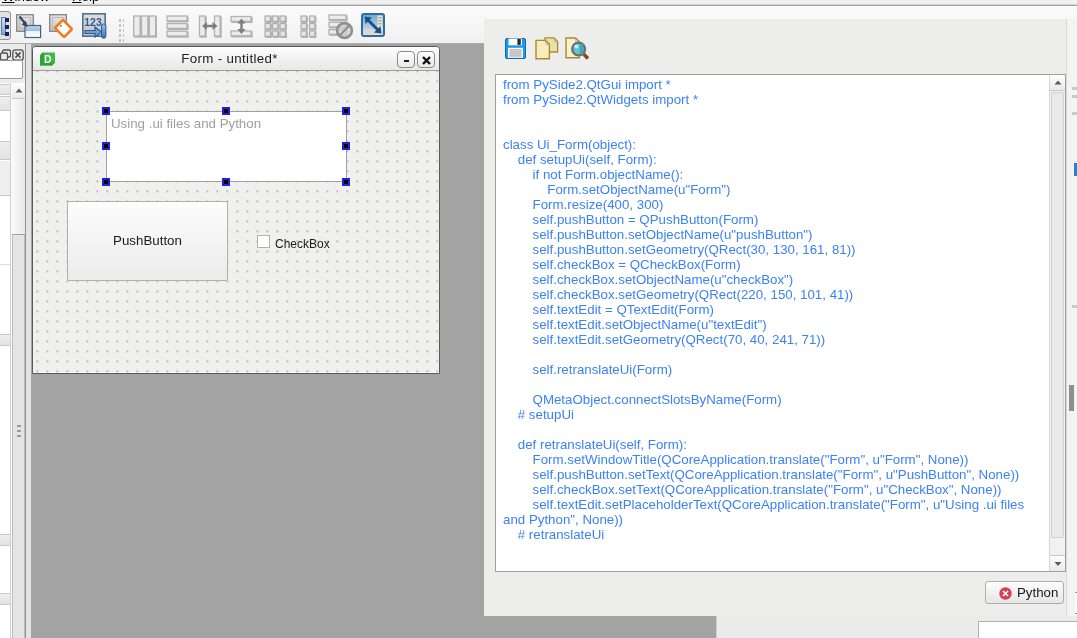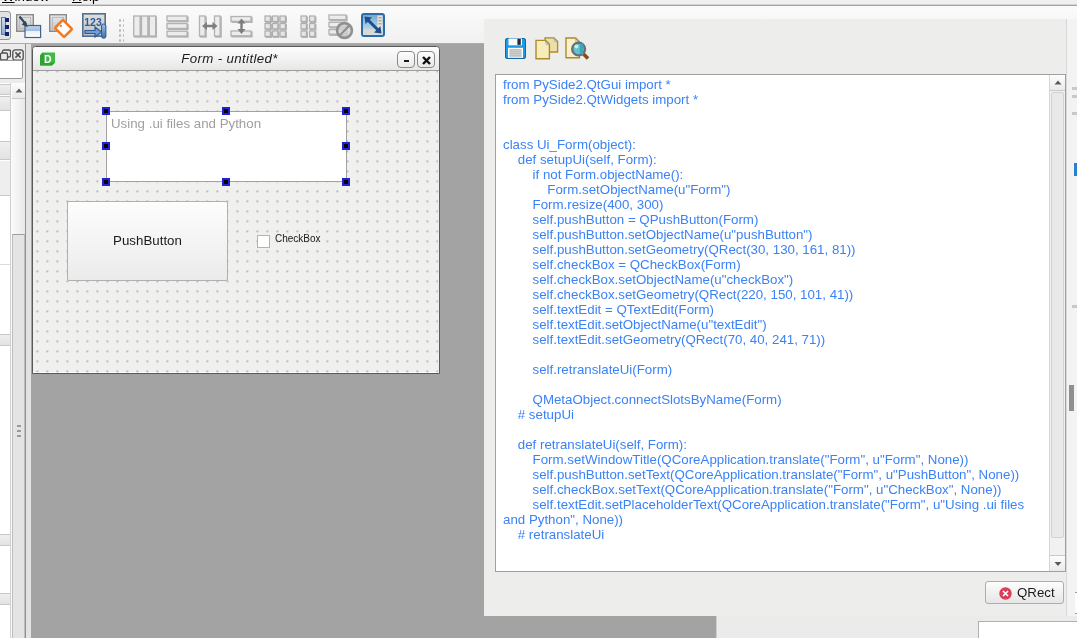--- a/index.html
+++ b/index.html
@@ -202,21 +202,21 @@
 <div class="abs" style="left:32px;top:46px;width:408px;height:328px;border:1px solid #585858;border-radius:4px 4px 0 0;background:#f0f0ef;box-shadow:inset 0 -1px 0 #fdfdfd;">
 
   <div class="abs" style="left:0;top:0;width:406px;height:24px;background:linear-gradient(#fdfdfd,#e7e7e6);border-bottom:1px solid #9c9c9c;border-radius:3px 3px 0 0;">
 
     <svg class="abs" style="left:6px;top:5px;" width="17" height="14" viewBox="0 0 17 14">
       <path d="M3.5 0.5 L16 0.5 L16 10.5 L13 13.5 L1 13.5 L1 3.5 Z" fill="#3fba46"></path>
       <path d="M1 3.5 L3.5 0.5 L6 3.5 L6 13.5 L1 13.5 Z" fill="#2ea335"></path>
       <path d="M16 10.5 L13 13.5 L6 13.5 L6 10.5 Z" fill="#2ea335"></path>
       <text x="8.7" y="11" font-size="10.5" font-weight="bold" fill="#fff" text-anchor="middle" font-family="Liberation Sans">D</text>
     </svg>
-    <div class="abs" style="left:26px;top:0;width:341px;height:24px;line-height:24px;text-align:center;font-size:13.3px;letter-spacing:0.35px;color:#1c1c1c;font-style:italic;">Form - untitled*</div>
+    <div class="abs" style="left:26px;top:0;width:341px;height:24px;line-height:24px;text-align:center;font-size:13.3px;letter-spacing:0.35px;color:#1c1c1c;">Form - untitled*</div>
 
     <div class="abs" style="left:364px;top:4px;width:18px;height:17px;border:1px solid #8a8a8a;border-radius:4px;background:linear-gradient(#fefefe,#e9e9e9);">
       <div class="abs" style="left:6px;top:8px;width:5px;height:2px;background:#1a1a1a;"></div>
     </div>
 
     <div class="abs" style="left:384px;top:4px;width:18px;height:17px;border:1px solid #8a8a8a;border-radius:4px;background:linear-gradient(#fefefe,#e9e9e9);">
       <svg class="abs" style="left:3px;top:2.5px" width="11" height="11" viewBox="0 0 11 11">
           <path d="M2 2 L9 9 M9 2 L2 9" stroke="#111" stroke-width="2.4"></path>
         </svg>
     </div>
@@ -227,21 +227,21 @@
 
   <div class="abs" style="left:73px;top:64px;width:241px;height:71px;background:#fff;border:1px solid #a2a2a2;">
     <div class="abs" style="left:4px;top:4px;font-size:13.3px;color:#9f9f9f;">Using .ui files and Python</div>
   </div>
 
   <div class="abs" style="left:34px;top:154px;width:161px;height:80px;background:linear-gradient(#fdfdfd,#ebebeb);border:1px solid #b0b0b0;border-radius:2px;">
     <div class="abs" style="left:0;top:0;width:100%;height:100%;line-height:78px;text-align:center;font-size:13.3px;color:#1a1a1a;">PushButton</div>
   </div>
 
   <div class="abs" style="left:224px;top:188px;width:13px;height:13px;background:#fff;border:1px solid #b2b2b2;"></div>
-  <div class="abs" style="left:242px;top:179px;height:25px;line-height:25px;font-size:10px;color:#1a1a1a;">CheckBox</div>
+  <div class="abs" style="left:242px;top:185px;height:25px;line-height:25px;font-size:12px;color:#1a1a1a;">CheckBox</div>
 
   <div class="abs hndl" style="left:69px;top:60px;"></div>
   <div class="abs hndl" style="left:189px;top:60px;"></div>
   <div class="abs hndl" style="left:309px;top:60px;"></div>
   <div class="abs hndl" style="left:69px;top:95px;"></div>
   <div class="abs hndl" style="left:309px;top:95px;"></div>
   <div class="abs hndl" style="left:69px;top:131px;"></div>
   <div class="abs hndl" style="left:189px;top:131px;"></div>
   <div class="abs hndl" style="left:309px;top:131px;"></div>
 </div>
@@ -324,21 +324,21 @@
           </svg>
       </div>
     </div>
   </div>
 
   <div class="abs" style="left:501px;top:562px;width:79px;height:23px;background:linear-gradient(#fdfdfd,#e6e6e6);border:1px solid #adadad;border-radius:3px;">
     <svg class="abs" style="left:13px;top:5px;" width="13" height="13" viewBox="0 0 13 13">
       <circle cx="6.5" cy="6.5" r="6.2" fill="#d8405a"></circle>
       <path d="M4 4 L9 9 M9 4 L4 9" stroke="#ffffff" stroke-width="1.6"></path>
     </svg>
-    <div class="abs" style="left:31px;top:0;height:21px;line-height:21px;font-size:13.3px;color:#1a1a1a;">QRect</div>
+    <div class="abs" style="left:31px;top:0;height:21px;line-height:21px;font-size:13.3px;color:#1a1a1a;">Python</div>
   </div>
 </div>
 
 <div class="abs" style="left:716px;top:616px;width:361px;height:22px;background:#ebebeb;border-left:1px solid #cfcfcf;">
   <div class="abs" style="left:261px;top:5px;width:100px;height:17px;background:#fff;border:1px solid #b0b0b0;border-bottom:none;border-right:none;"></div>
 </div>
 
 <div class="abs" style="left:1066px;top:19px;width:11px;height:597px;background:#f3f3f3;border-left:1px solid #d8d8d8;">
   <div class="abs rsd" style="top:68px;"></div>
   <div class="abs rsd" style="top:76px;"></div>

